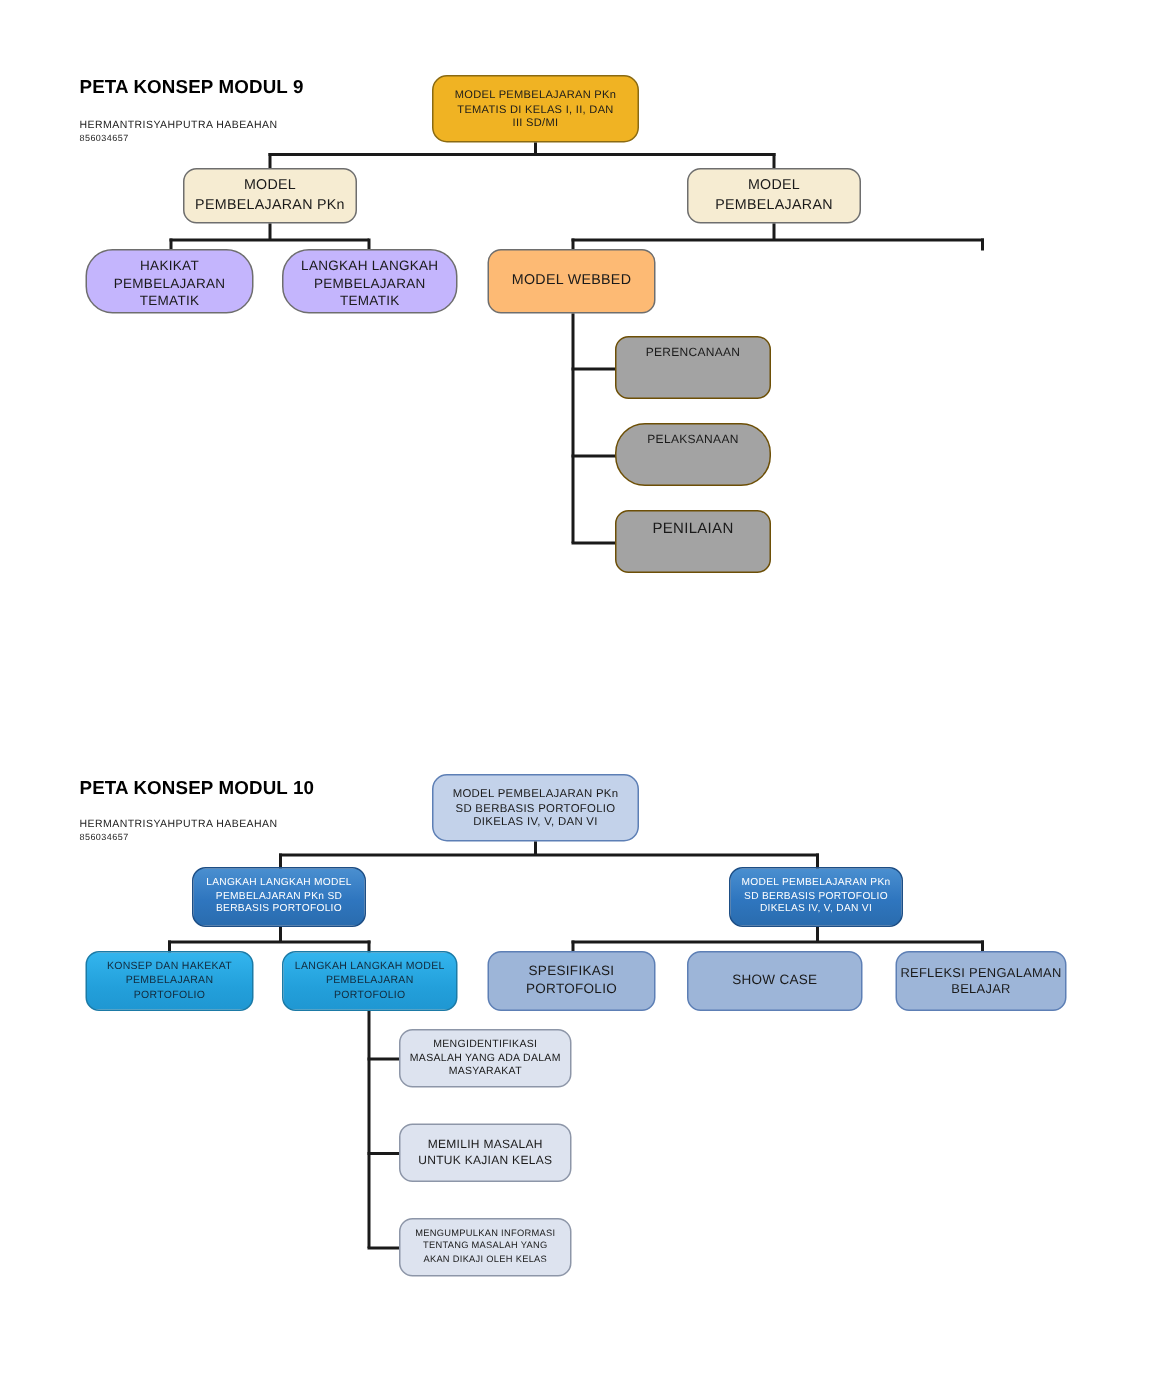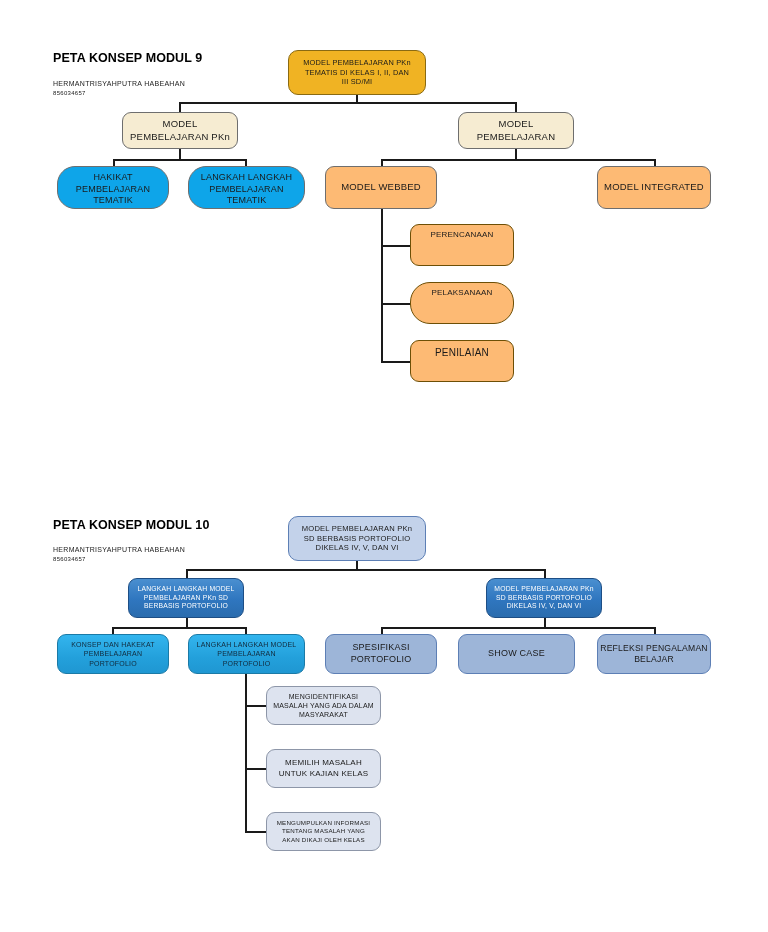--- a/index.html
+++ b/index.html
@@ -31,23 +31,23 @@
     letter-spacing: .2px;
     overflow: hidden;
     line-height: 1.30;
     padding: 2px 4px;
   }
   .node .ln { display: block; white-space: nowrap; }
 
   
   .amber      { background: #f0b323; border-color: #8a6a12; }
   .cream      { background: #f6ecd2; border-color: #6e6e6e; }
-  .lightgold  { background: #0ea5e9; border-color: #6e6e6e; border-radius: 18px; }
+  .lightgold  { background: #c4b5fd; border-color: #6e6e6e; border-radius: 18px; }
   .gold       { background: #fdba74; border-color: #6e6e6e; }
-  .darkgold   { background: #fdba74; border-color: #6d4f06; }
+  .darkgold   { background: #a3a3a3; border-color: #6d4f06; }
   .lightblue  { background: #c3d2ea; border-color: #5d7fb5; }
   .midblue    { background: #9db5d8; border-color: #5d7fb5; }
   .steelblue  { background: #2f76bf; border-color: #1d4e85;
                 background: linear-gradient(180deg,#4a8fd0 0%,#2f76bf 55%,#2a6cae 100%); color:#ffffff; }
   .cyan       { background: #29a8e0; border-color: #1b7aa6;
                 background: linear-gradient(180deg,#33b5ee 0%,#23a0db 60%,#1f97d2 100%); color:#122a3c; }
   .lavender   { background: #dde3ef; border-color: #8d96a8; }
 
   
   .hdr-title {
@@ -113,23 +113,20 @@
   </div>
   <div class="node lightgold" style="left:188px; top:166px; width:117px; height:43px; font-size:9px; justify-content:flex-start; padding-top:5px;">
     <span class="ln">LANGKAH LANGKAH</span>
     <span class="ln">PEMBELAJARAN</span>
     <span class="ln">TEMATIK</span>
   </div>
 
   <div class="node gold" style="left:325px; top:166px; width:112px; height:43px; font-size:9.5px;">
     <span class="ln">MODEL WEBBED</span>
   </div>
-  <div class="node gold" style="left:597px; top:166px; width:114px; height:43px; font-size:9.5px;">
-    <span class="ln">MODEL INTEGRATED</span>
-  </div>
 
   <div class="ln-v" style="left:381px; top:209px; height:153px;"></div>
   <div class="ln-h" style="left:381px; top:245px; width:30px;"></div>
   <div class="ln-h" style="left:381px; top:303px; width:30px;"></div>
   <div class="ln-h" style="left:381px; top:361px; width:30px;"></div>
 
   <div class="node darkgold" style="left:410px; top:224px; width:104px; height:42px; font-size:8px; justify-content:flex-start; padding-top:5px;">
     <span class="ln">PERENCANAAN</span>
   </div>
   <div class="node darkgold" style="left:410px; top:282px; width:104px; height:42px; font-size:8px; justify-content:flex-start; padding-top:5px;border-radius:20px;">

